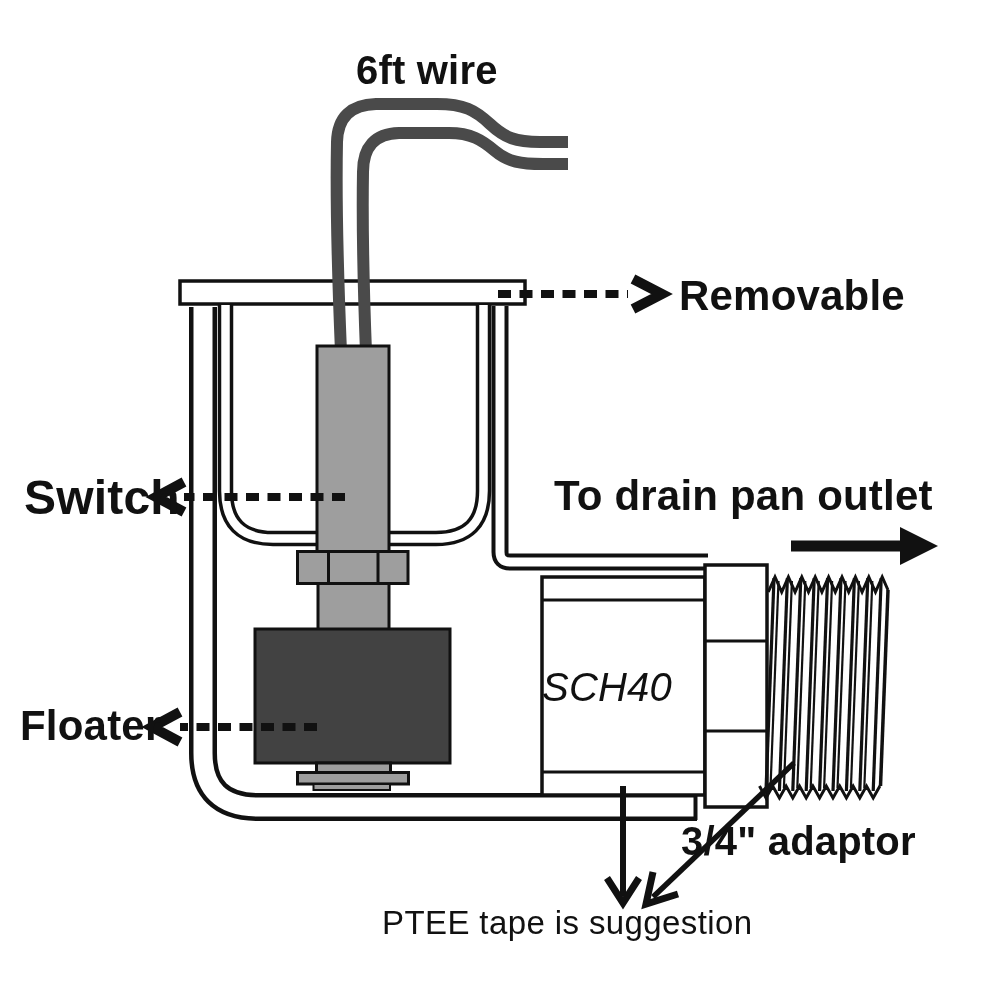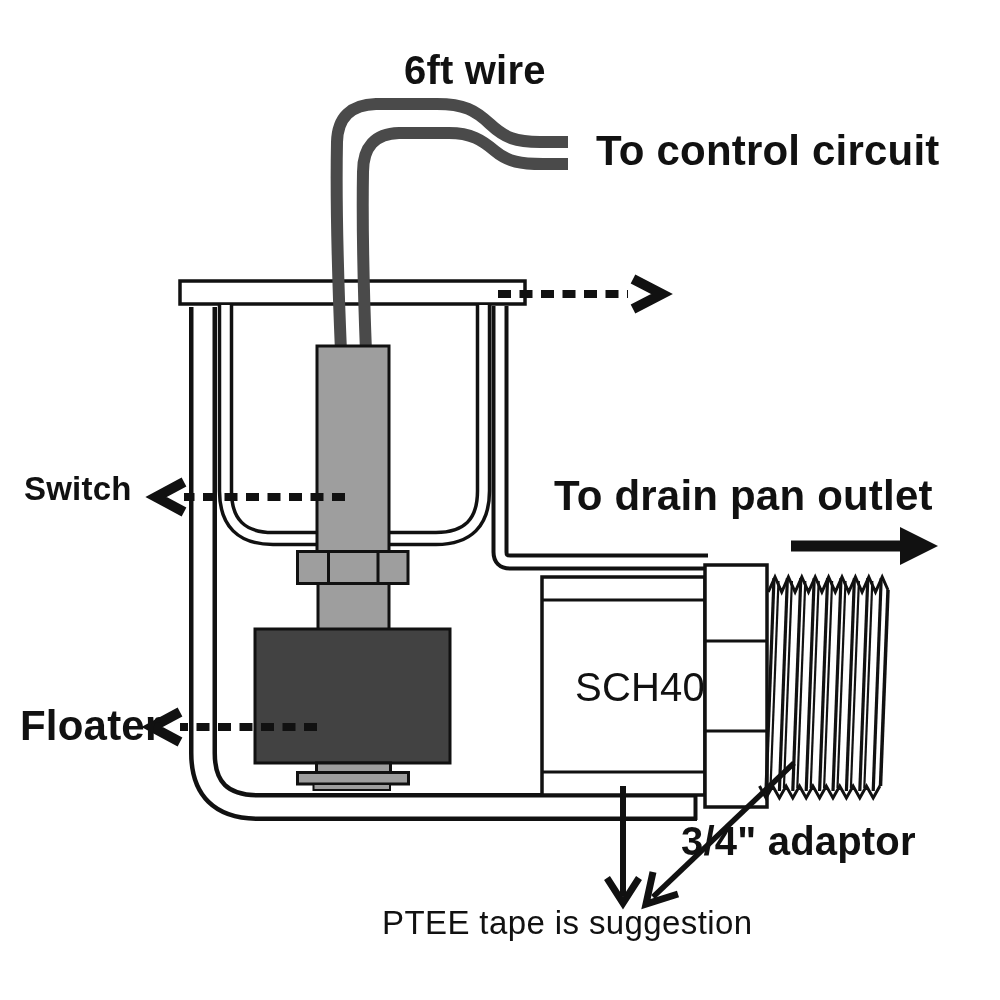--- a/index.html
+++ b/index.html
@@ -127,31 +127,30 @@
       <line x1="623" y1="786" x2="623" y2="896" stroke-width="6"></line>
       <path d="M607,878 L623,903 L639,878" stroke-width="7"></path>
     </g>
 
     <g stroke="#111" fill="none">
       <line x1="794" y1="763" x2="653" y2="897" stroke-width="5.5"></line>
       <path d="M653,872 L646,904 L678,894" stroke-width="7"></path>
     </g>
   </svg>
 
-  <div class="lbl" style="left:356px;top:47px;font-size:40px;margin-left:48px;">6ft wire</div>
+  <div class="lbl" style="left:356px;top:47px;font-size:40px;">6ft wire</div>
 
-  <div class="lbl" style="left:596px;top:127px;font-size:42px;">To control circuit</div>
 
-  <div class="lbl" style="left:679px;top:272px;font-size:42px;"><br></div>
+  <div class="lbl" style="left:679px;top:272px;font-size:42px;"><span>Removable</span><br></div>
 
-  <div class="lbl" style="left:24px;top:470px;font-size:33px;">Switch</div>
+  <div class="lbl" style="left:24px;top:470px;font-size:48px;">Switch</div>
 
   <div class="lbl" style="left:20px;top:702px;font-size:42px;">Floater</div>
 
   <div class="lbl" style="left:554px;top:472px;font-size:42px;">To drain pan outlet</div>
 
-  <div class="lbl light" style="left:542px;top:664px;width:163px;text-align:right;font-size:40px;">SCH40</div>
+  <div class="lbl light" style="left:542px;top:664px;width:163px;text-align:left;font-size:40px;font-style:italic;">SCH40</div>
 
   <div class="lbl" style="left:681px;top:818px;font-size:40px;">3/4" adaptor</div>
 
   <div class="lbl light" style="left:369px;top:904px;font-size:33px;letter-spacing:0.4px;margin-left:13px;">PTEE tape is suggestion</div>
 
 </div>
 
 </body></html>

